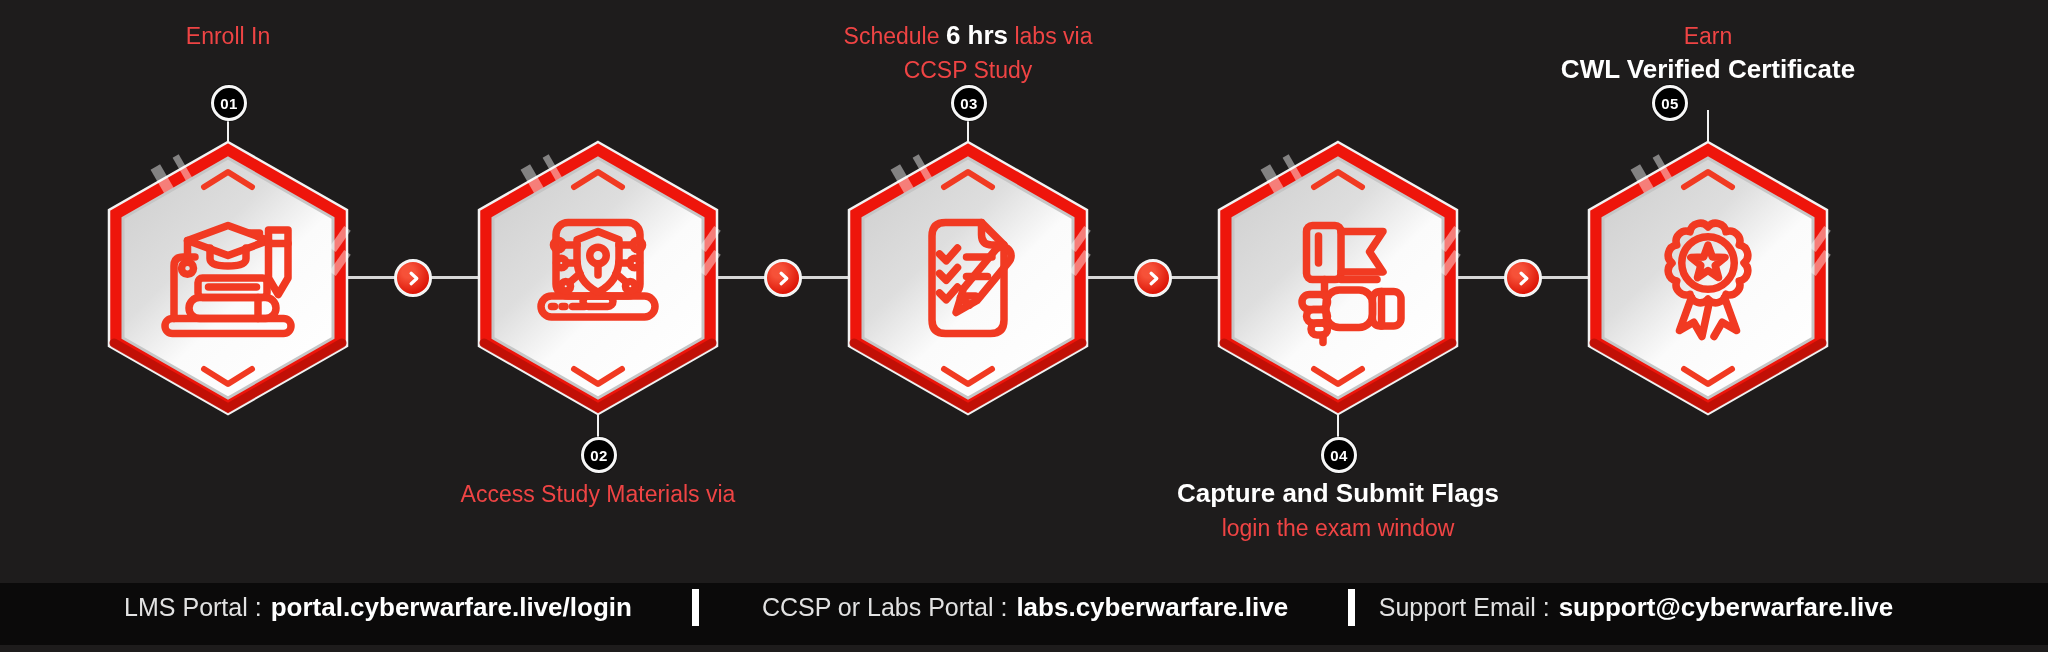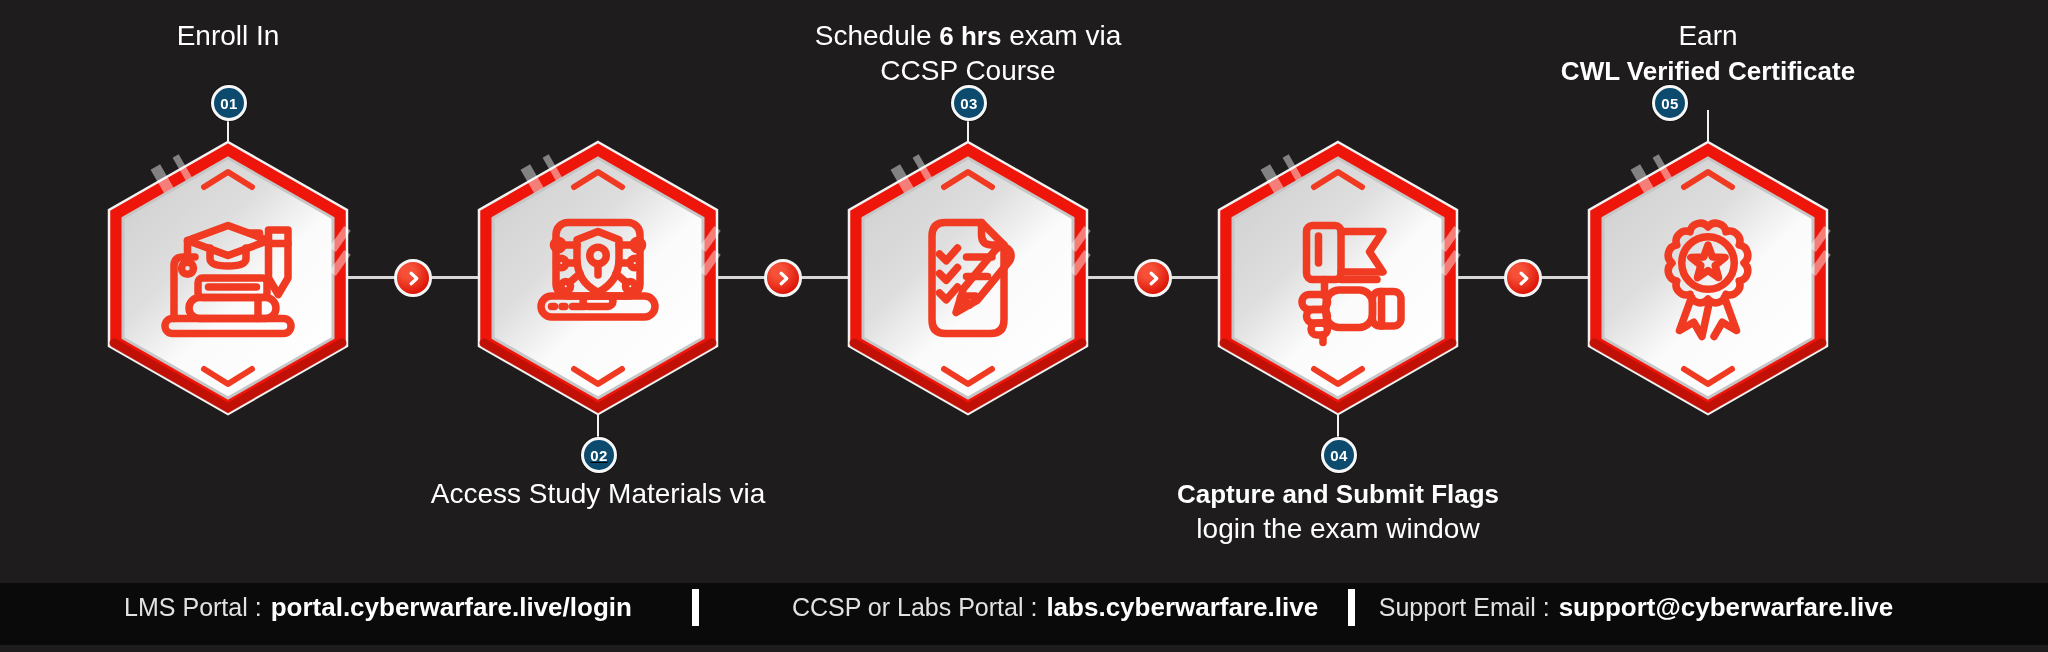--- a/index.html
+++ b/index.html
@@ -4,27 +4,27 @@
 <style>
   html,body{margin:0;padding:0;background:#151313;}
   .canvas{
     position:relative;width:2048px;height:652px;overflow:hidden;
     background:#1e1c1c;
     font-family:"Liberation Sans","DejaVu Sans",sans-serif;
   }
   
   .step-label{position:absolute;width:420px;text-align:center;line-height:31px;}
   .step-label .row{display:block;}
-  .l-reg{font-size:28px;color:#ffffff;font-weight:400;margin-top:16px;}
+  .l-reg{font-size:23px;color:#ef4444;font-weight:400;margin-top:16px;}
   .l-bold{font-size:26px;color:#ffffff;font-weight:700;}
   
   .vline{position:absolute;width:2px;background:#f2f2f2;}
   .badge{
     position:absolute;width:30px;height:30px;border-radius:50%;
-    background:#0c4a6e;border:3px solid #f7f7f7;
+    background:#000000;border:3px solid #f7f7f7;
     display:flex;align-items:center;justify-content:center;
     box-shadow:0 0 0 1px rgba(0,0,0,.35);
   }
   .badge span{color:#fff;font-size:15px;font-weight:700;letter-spacing:.3px;}
   
   .connector{position:absolute;top:276px;height:3px;background:#d7d7d7;}
   .dot{
     position:absolute;top:259px;width:32px;height:32px;border-radius:50%;
     background:radial-gradient(circle at 35% 30%, #f65138 20%, #dd1507 75%);
     border:3px solid #f5f5f5;display:flex;align-items:center;justify-content:center;
@@ -165,22 +165,22 @@
       <path d="M62,47 L69,53"></path>
         <circle cx="71.5" cy="55.5" r="3.2"></circle>
     </g>
   </svg>
 
   <div class="vline" style="left:967px;top:110px;height:40px;"></div>
   <div class="badge" style="left:951px;top:85px;">
       <span>03</span>
     </div>
   <div class="step-label" style="left:758px;top:20px;">
-    <span class="row"><span class="l-reg">Schedule </span><span class="l-bold">6 hrs</span><span class="l-reg"> exam via</span></span>
-    <span class="row"><span class="l-reg">CCSP Course</span><span class="l-bold"></span><span class="l-reg"></span></span>
+    <span class="row"><span class="l-reg">Schedule </span><span class="l-bold">6 hrs</span><span class="l-reg"> labs via</span></span>
+    <span class="row"><span class="l-reg">CCSP Study</span><span class="l-bold"></span><span class="l-reg"></span></span>
   </div>
   <svg class="hex" style="left:836px;" viewBox="0 0 264 278">
     <path class="outer" d="M132,3 251,71 251,207 132,275 13,207 13,71 Z"></path>
     <path class="shade" d="M246,204 L132,269 L18,204"></path>
     <rect class="stripe" x="61" y="26" width="11" height="29" transform="rotate(-30 66.6 40.4)"></rect>
     <rect class="stripe" x="83" y="15" width="7" height="28" transform="rotate(-30 86.8 28.8)"></rect>
     <path class="inner" d="M132,19 237,79 237,199 132,259 27,199 27,79 Z"></path>
     <rect class="stripe" x="240" y="87" width="8" height="26" transform="rotate(35 244 100)"></rect>
     <rect class="stripe" x="240" y="111" width="8" height="26" transform="rotate(35 244 124)"></rect>
     <path class="chev" d="M108,48 L132,33 L156,48"></path>
@@ -259,21 +259,21 @@
       <path d="M61,63 L69,85 L59.5,79.5 L54,89"></path>
     </g>
   </svg>
 
   <div class="footer">
     <div class="f-sec" style="left:378px;">
       <span class="f-label">LMS Portal :</span>
       <span class="f-value">portal.cyberwarfare.live/login</span>
     </div>
     <div class="f-div" style="left:692px;"></div>
-    <div class="f-sec" style="left:1055px;">
+    <div class="f-sec" style="left:1025px;">
       <span class="f-label">CCSP or Labs Portal :</span>
       <span class="f-value">labs.cyberwarfare.live</span>
     </div>
     <div class="f-div" style="left:1348px;"></div>
     <div class="f-sec" style="left:1636px;">
       <span class="f-label">Support Email :</span>
       <span class="f-value">support@cyberwarfare.live</span>
     </div>
   </div>
 

